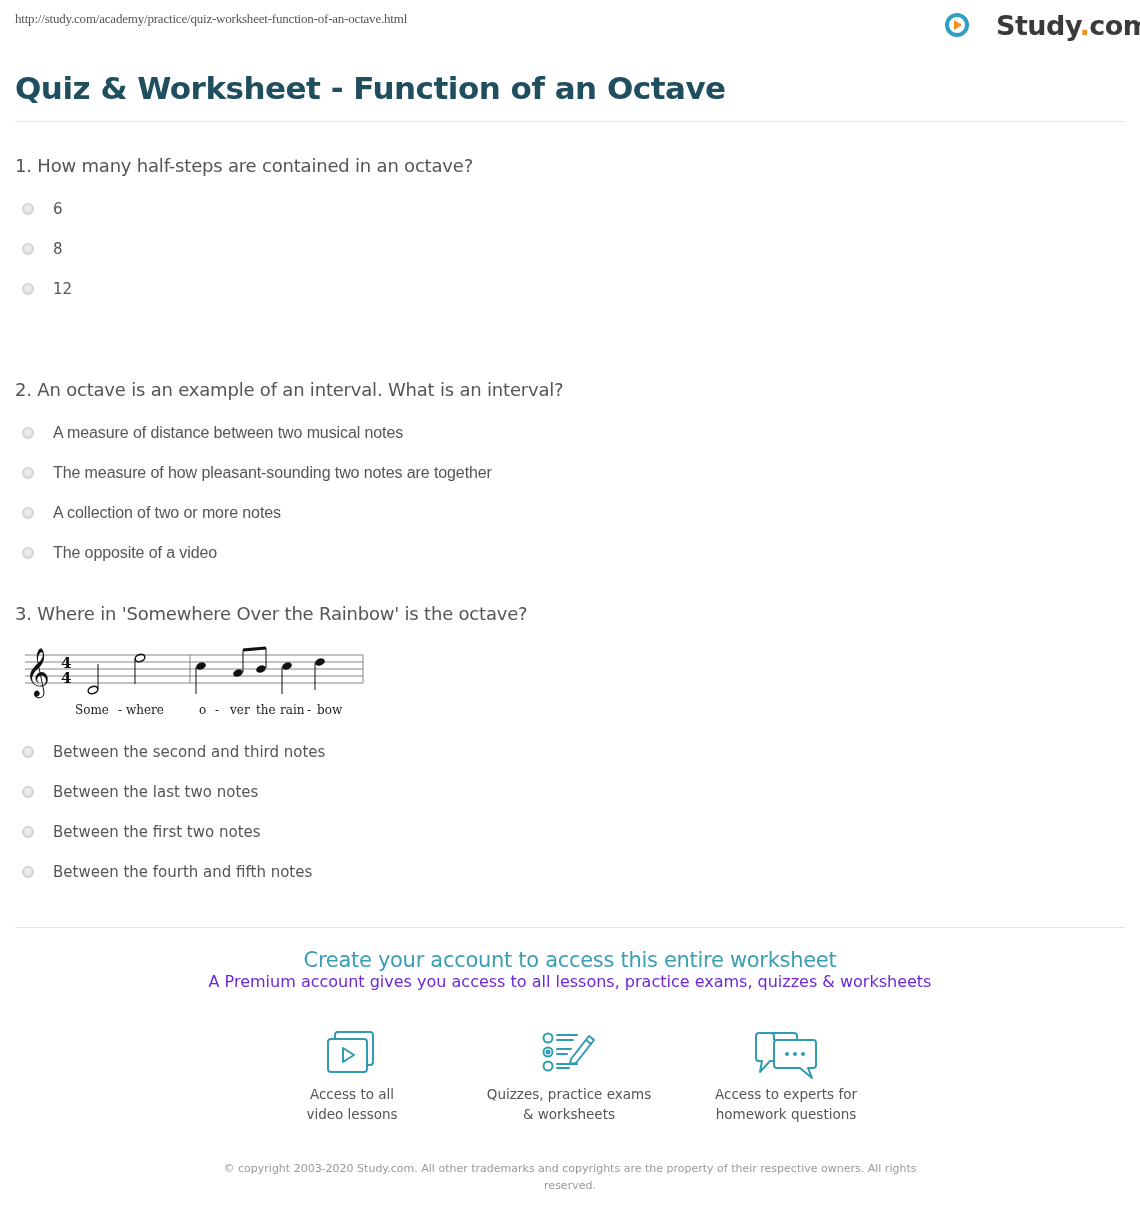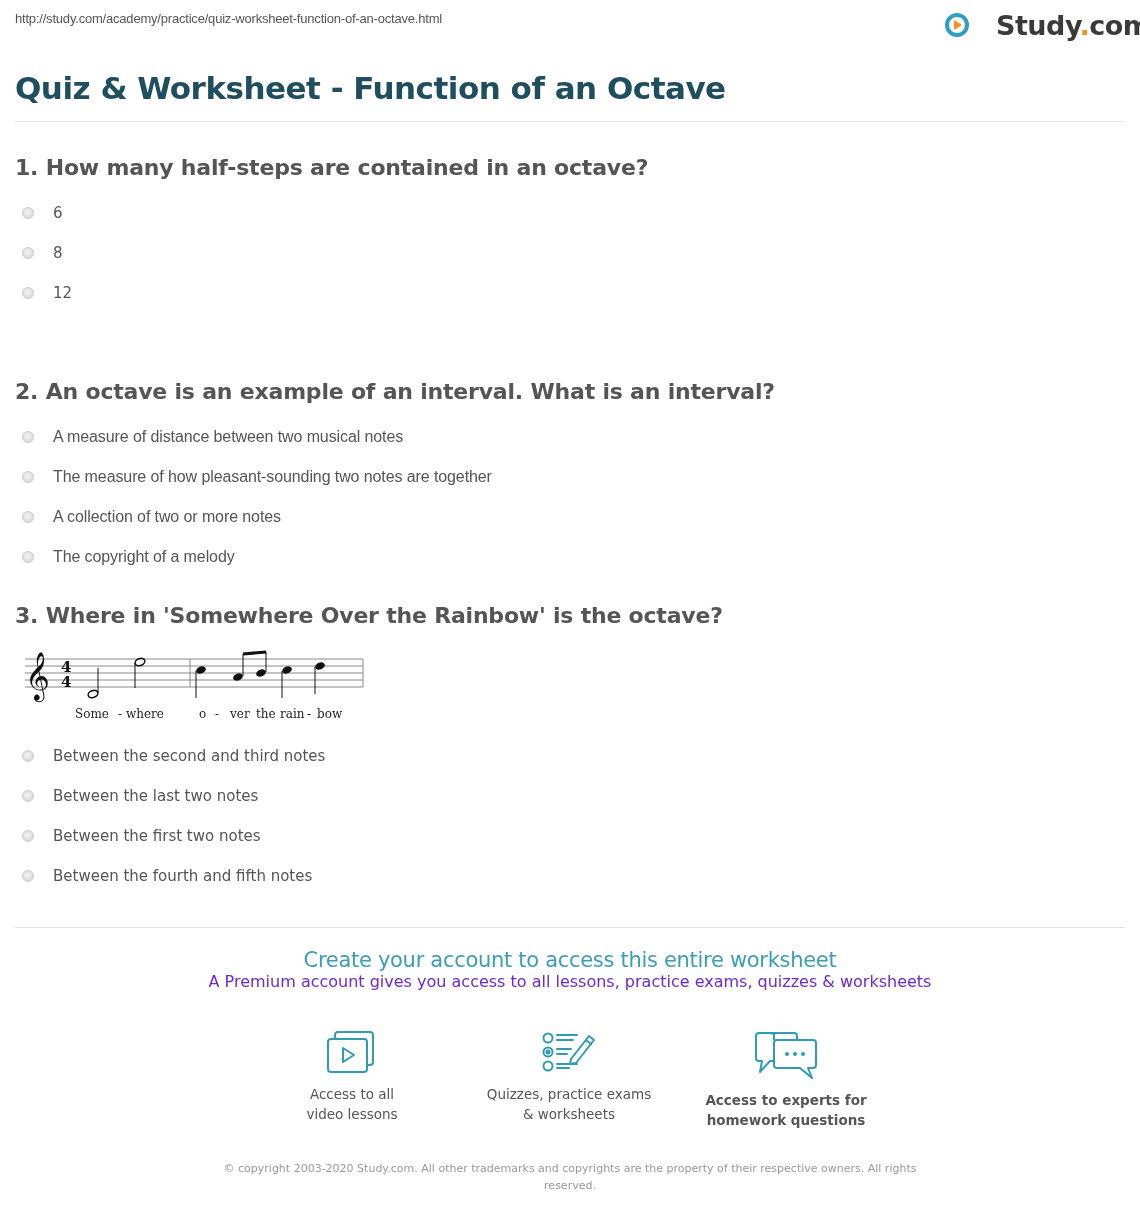--- a/index.html
+++ b/index.html
@@ -4,40 +4,40 @@
 <style>
   html, body { margin: 0; padding: 0; background: #ffffff; }
   body {
     width: 1140px; height: 1224px; position: relative; overflow: hidden;
     font-family: "DejaVu Sans", "Liberation Sans", sans-serif;
     color: #555555;
   }
   .url {
     position: absolute; left: 15px; top: 11px;
     font-size: 13px; color: #555; letter-spacing: -0.2px;
-    font-family: Liberation Sans, sans-serif;
+    font-family: Liberation Serif, serif;
   }
   .logo {
     position: absolute; left: 944px; top: 8px; height: 34px;
     display: flex; align-items: center; gap: 21px;
   }
   .logo-text {
     font-family: "DejaVu Sans", sans-serif; font-size: 27px; font-weight: bold;
     color: #3a3a3a; margin-left: 5px; letter-spacing: -0.5px;
   }
   .logo-dot { color: #f4901e; }
   .page-title {
     position: absolute; left: 15px; top: 70px; margin: 0;
     font-size: 31px; font-weight: bold; color: #1f4e5f; letter-spacing: -0.5px;
     font-family: "DejaVu Sans", sans-serif;
   }
   .hr { position: absolute; left: 15px; width: 1110px; height: 1px; background: #e4e4e4; }
   .question { position: absolute; left: 15px; width: 1100px; }
   .q-text {
-    margin: 0; font-size: 22px; font-weight: bold; color: #555555; letter-spacing: -0.2px;
+    margin: 0; font-size: 18px; font-weight: normal; color: #555555; letter-spacing: -0.2px;
     font-family: "DejaVu Sans", sans-serif;
   }
   .options { list-style: none; margin: 0; padding: 0; }
   .option { position: relative; height: 40px; display: flex; align-items: center; }
   .radio {
     width: 10px; height: 10px; border-radius: 50%;
     background: radial-gradient(circle at 45% 40%, #f2f2f2 0%, #dedede 60%, #cfcfcf 100%);
     border: 1px solid #cccccc; margin-left: 7px; margin-right: 19px; flex: none;
   }
   .opt-label { font-size: 15px; color: #555555; font-family: "DejaVu Sans", sans-serif; }
@@ -105,21 +105,21 @@
     <li class="option">
         <span class="radio"></span>
         <span class="opt-label">The measure of how pleasant-sounding two notes are together</span>
       </li>
     <li class="option">
         <span class="radio"></span>
         <span class="opt-label">A collection of two or more notes</span>
       </li>
     <li class="option">
         <span class="radio"></span>
-        <span class="opt-label">The copyright of a melody</span>
+        <span class="opt-label">The opposite of a video</span>
       </li>
   </ul>
 </div>
 
 <div class="question q3" style="top:603px;">
   <h2 class="q-text">3. Where in 'Somewhere Over the Rainbow' is the octave?</h2>
   <svg class="music" width="350" height="88" viewBox="0 0 350 88">
     <rect x="0" y="0" width="350" height="88" fill="#ffffff"></rect>
 
     <g stroke="#888" stroke-width="1">
@@ -231,18 +231,18 @@
     <svg width="64" height="52" viewBox="0 0 64 52">
       <g fill="none" stroke="#2f9cb4" stroke-width="2" stroke-linejoin="round">
         <path d="M20 10 V6 a3 3 0 0 0 -3 -3 H5 a3 3 0 0 0 -3 3 V28 a3 3 0 0 0 3 3 H8 L6 42 L16 31 H20"></path>
         <path d="M5 3 H40 a3 3 0 0 1 3 3 V10"></path>
         <path d="M23 10 H59 a3 3 0 0 1 3 3 V35 a3 3 0 0 1 -3 3 H54 L58 48 L46 38 H23 a3 3 0 0 1 -3 -3 V13 a3 3 0 0 1 3 -3 Z"></path>
       </g>
       <circle cx="33" cy="24" r="2" fill="#2f9cb4"></circle>
       <circle cx="41" cy="24" r="2" fill="#2f9cb4"></circle>
       <circle cx="49" cy="24" r="2" fill="#2f9cb4"></circle>
     </svg>
-    <div class="feature-label" style="margin-top:8px;font-weight:bold;">Access to experts for
+    <div class="feature-label" style="margin-top:2px;">Access to experts for
 homework questions</div>
   </div>
 </div>
 
 <div class="footer">© copyright 2003-2020 Study.com. All other trademarks and copyrights are the property of their respective owners. All rights reserved.</div>
 
 </body></html>

